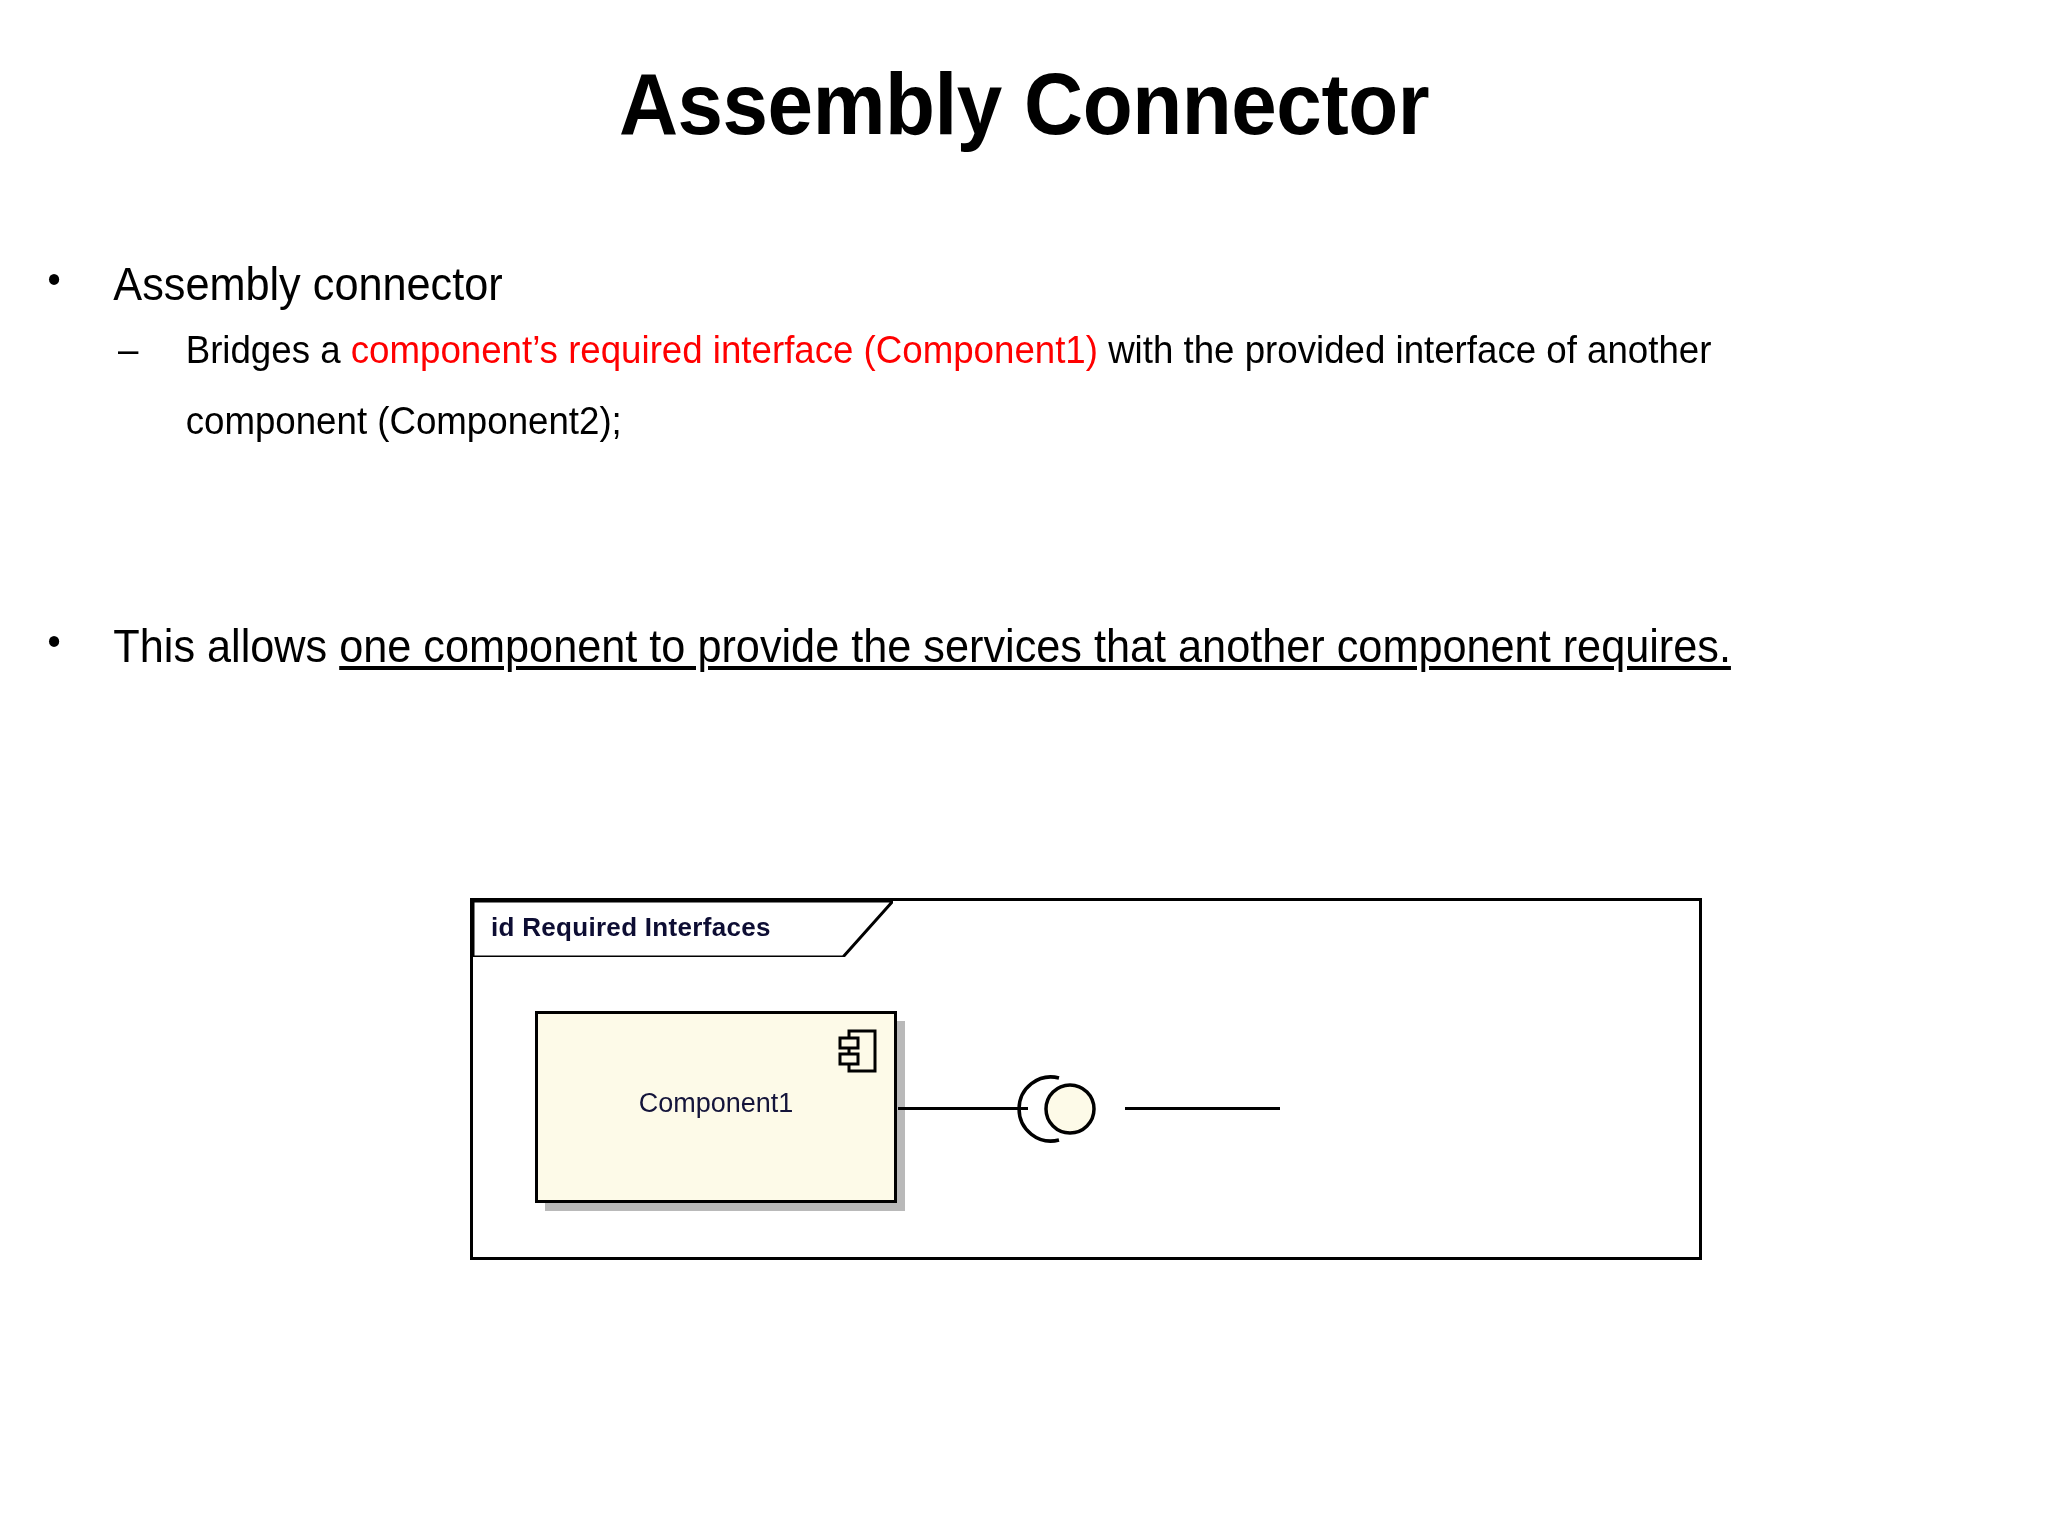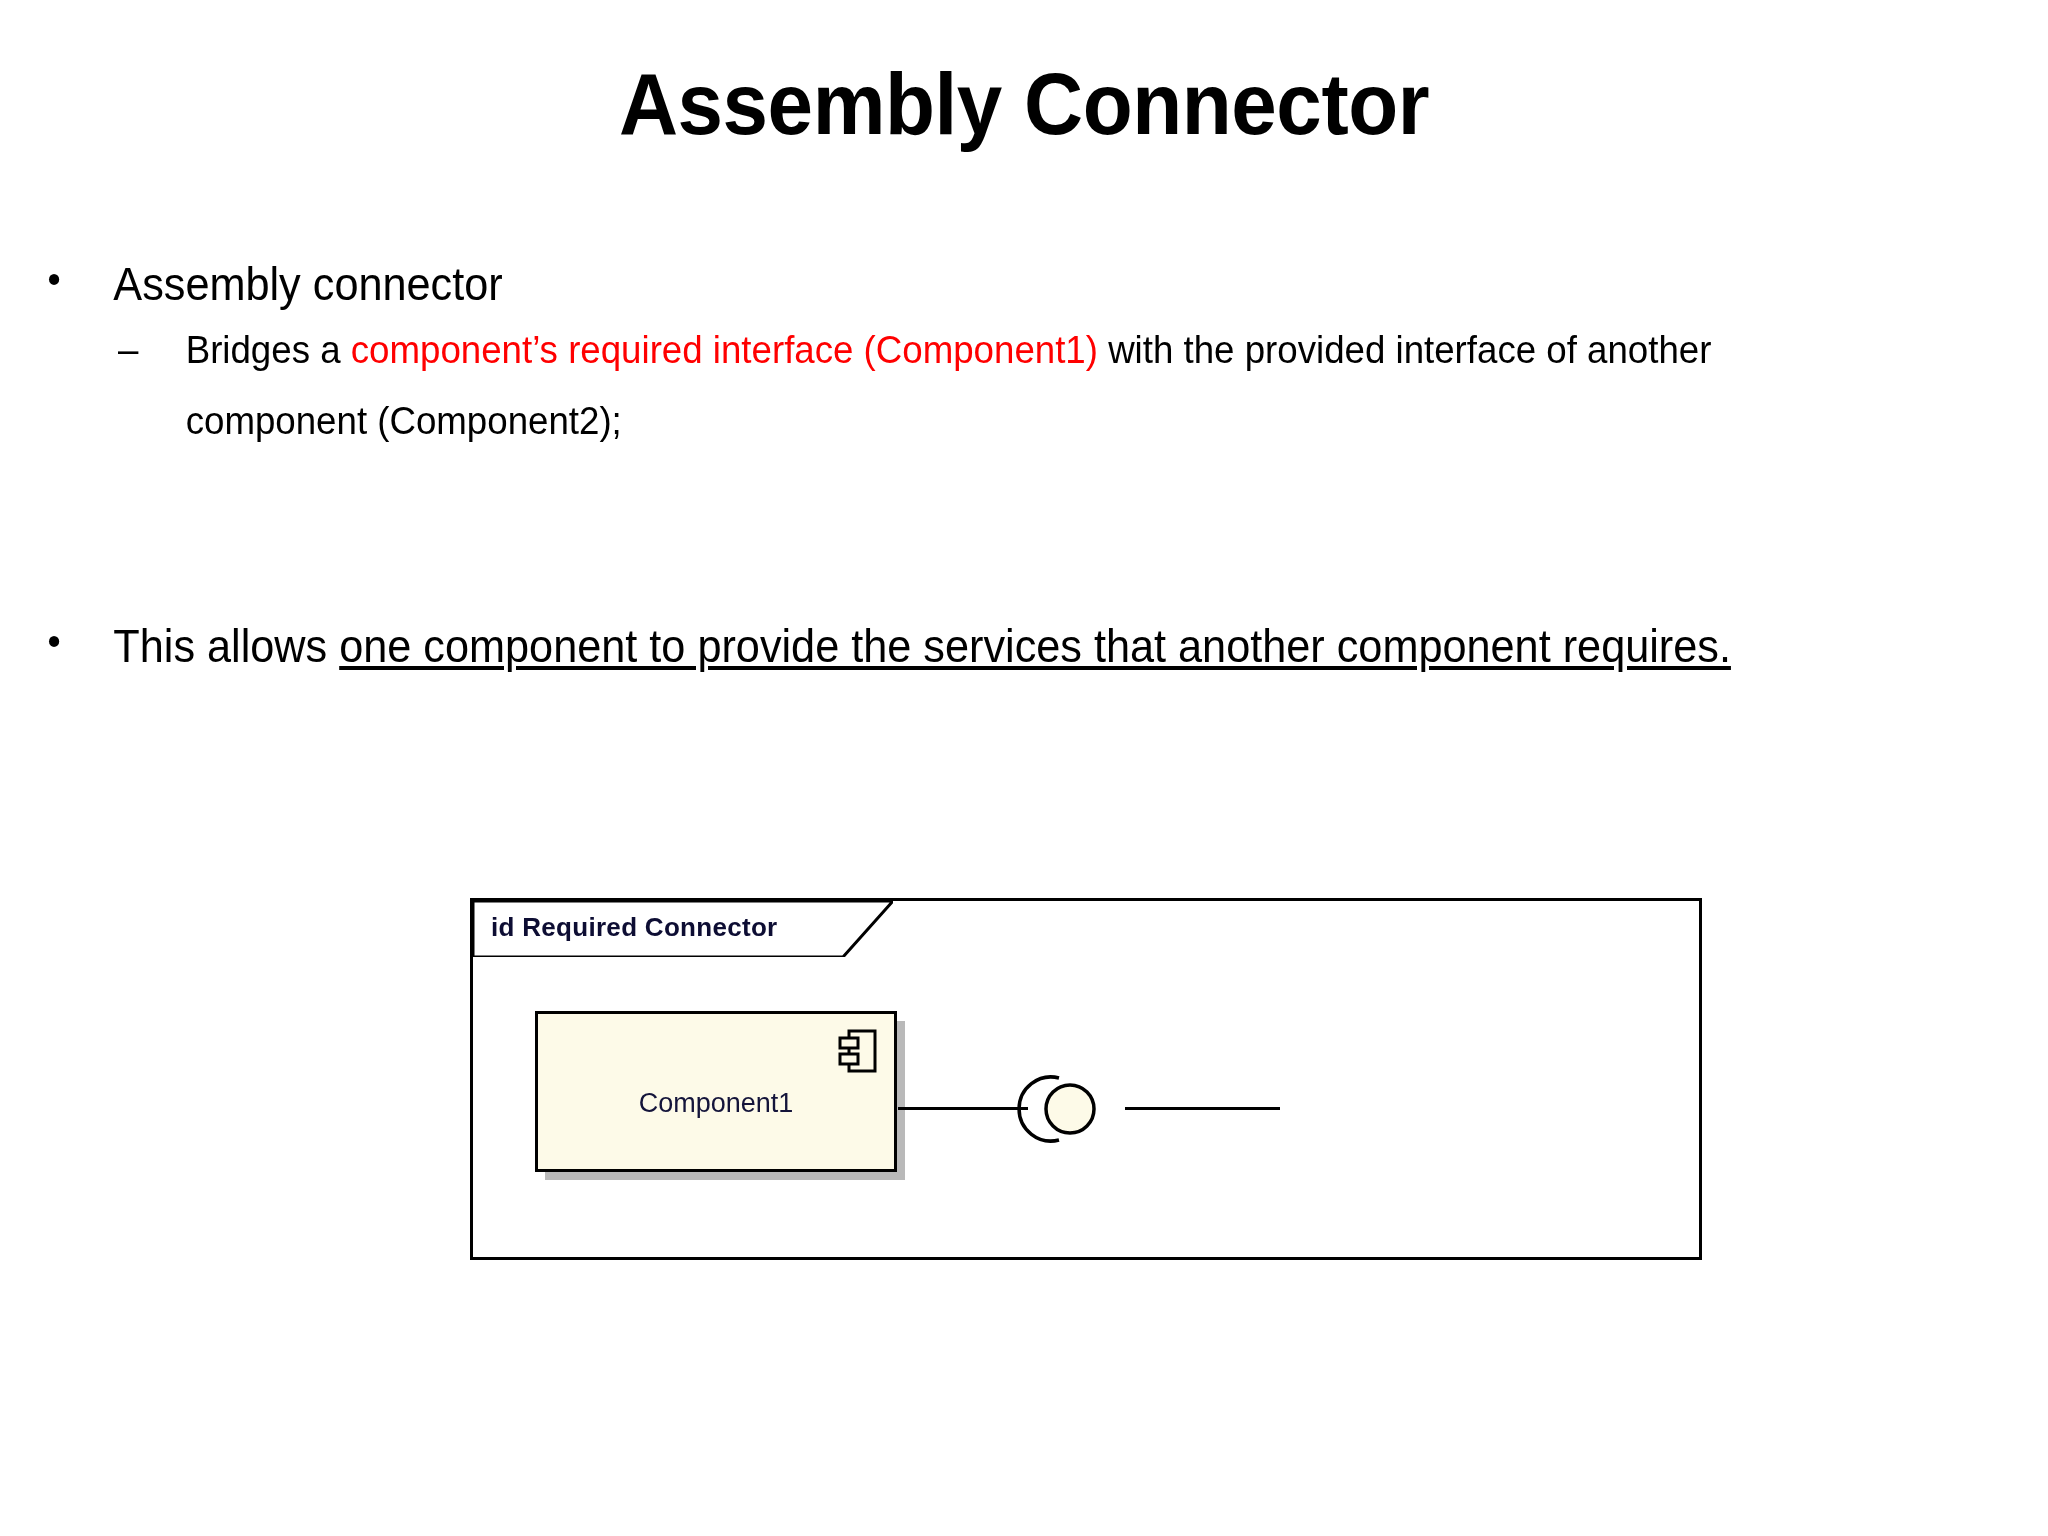--- a/index.html
+++ b/index.html
@@ -142,21 +142,21 @@
     font-size: 26px;
     font-weight: bold;
     color: #0d0d33;
     letter-spacing: 0.3px;
     white-space: nowrap;
   }
 
   .comp-box {
     position: absolute;
     width: 362px;
-    height: 161px;
+    height: 192px;
     background: #FDFAE8;
     border: 3px solid #000000;
     box-sizing: border-box;
     box-shadow: 9px 9px 0 -1px #b9b9b9;
   }
   .comp-box.c1 { left: 62px; top: 110px; }
   .comp-box.c2 { left: 804px; top: 110px; }
 
   .comp-label {
     position: absolute;
@@ -220,21 +220,21 @@
   </div>
 
 </div>
 
 <div class="uml-frame">
 
   <div class="uml-tab">
     <svg class="uml-tab-shape" viewBox="0 0 420 56" preserveAspectRatio="none">
       <path d="M 0 0 L 420 0 L 370 56 L 0 56 Z" fill="#ffffff" stroke="#000000" stroke-width="3"></path>
     </svg>
-    <div class="uml-tab-label">id Required Connector</div>
+    <div class="uml-tab-label">id Required Interfaces</div>
   </div>
 
   <div class="comp-box c1">
     <svg class="comp-icon" viewBox="0 0 40 46">
       <rect x="11" y="3" width="26" height="40" fill="#FDFAE8" stroke="#000000" stroke-width="3"></rect>
       <rect x="2" y="10" width="18" height="10" fill="#FDFAE8" stroke="#000000" stroke-width="3"></rect>
       <rect x="2" y="26" width="18" height="10" fill="#FDFAE8" stroke="#000000" stroke-width="3"></rect>
     </svg>
     <div class="comp-label">Component1</div>
   </div>

